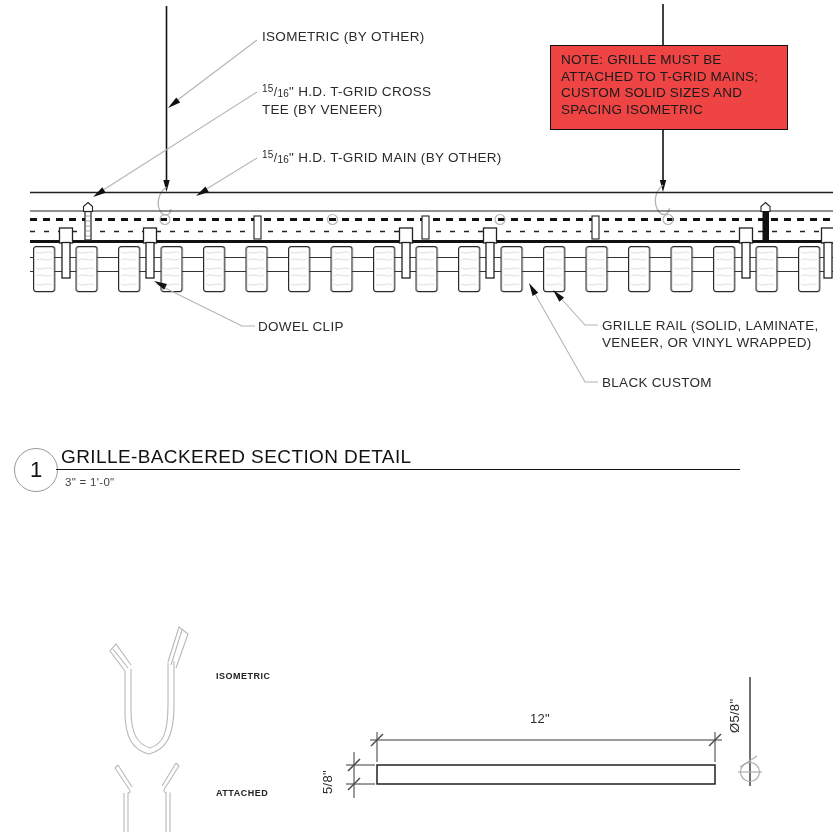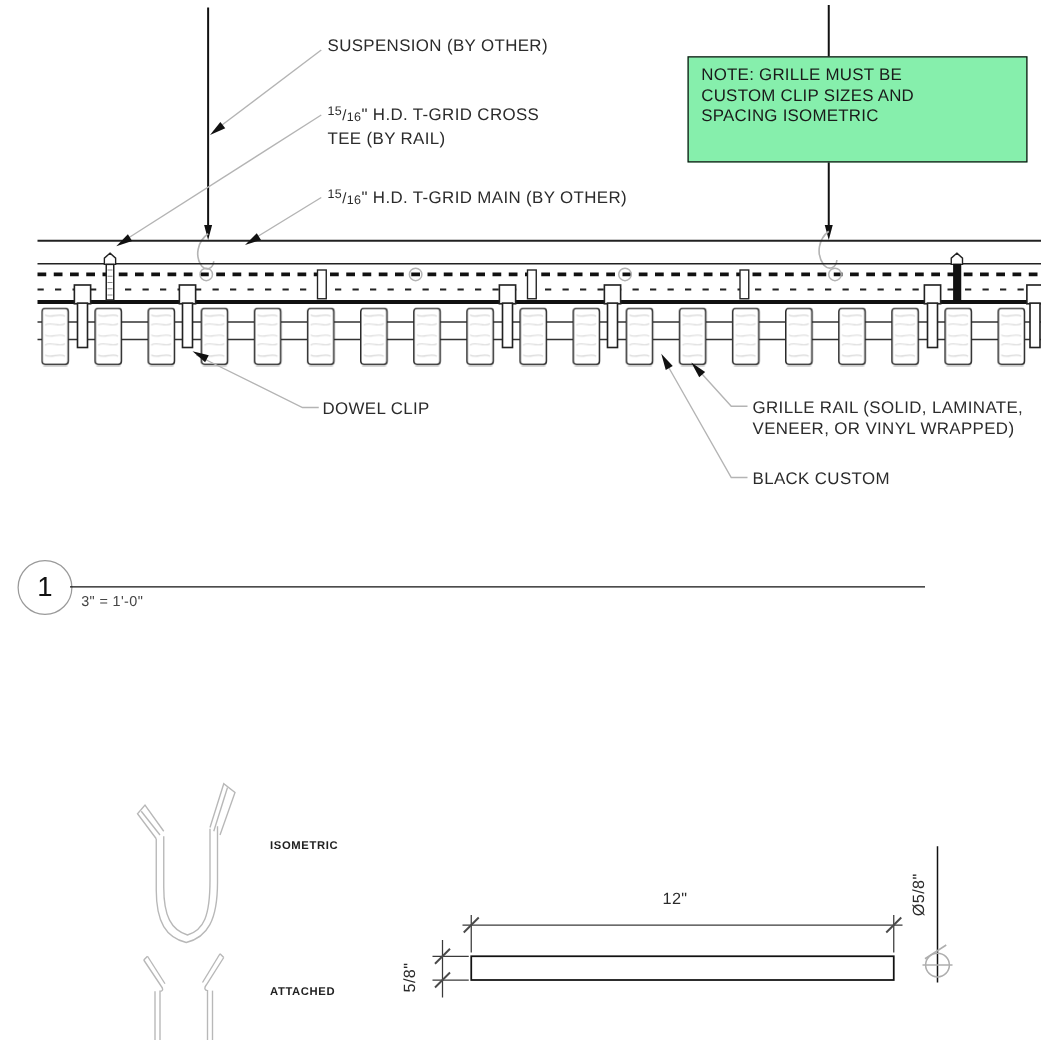--- a/index.html
+++ b/index.html
@@ -12,22 +12,22 @@
   
   .callout{
     position:absolute;font-size:13.5px;line-height:17px;letter-spacing:.3px;
     color:#2b2b2b;white-space:nowrap;
   }
   .fr-n{font-size:10px;position:relative;top:-4px;text-align:center;}
   .fr-s{font-size:12px;}
   .fr-d{font-size:10px;position:relative;top:1px;}
   
   .note-box{
-    position:absolute;left:550px;top:45px;width:272px;height:85px;
-    border:1.6px solid #111;background:#86efac;box-sizing:border-box;
+    position:absolute;left:550px;top:45px;width:238px;height:85px;
+    border:1.6px solid #111;background:#ef4444;box-sizing:border-box;
     padding:6px 0 0 10px;font-size:13.5px;line-height:16.5px;letter-spacing:.2px;color:#1a1a1a;
   }
   
   .detail-bubble{
     position:absolute;left:14px;top:448px;width:44px;height:44px;border:1.3px solid #9a9a9a;
     border-radius:50%;box-sizing:border-box;display:flex;align-items:center;justify-content:center;
     font-size:22px;color:#111;background:#fff;
   }
   .detail-title{
     position:absolute;left:61px;top:446px;font-size:19px;letter-spacing:.4px;color:#121212;white-space:nowrap;
@@ -146,50 +146,52 @@
       <polygon points="93,197 105.7,192.7 102.3,187.3"></polygon>
       <polygon points="196,196 208.8,191.9 205.4,186.5"></polygon>
       <polygon points="154,281 164.1,289.7 167,284.1"></polygon>
       <polygon points="553,290 559.4,301.8 564.1,297.5"></polygon>
       <polygon points="529,283 532.6,295.9 538.2,292.7"></polygon>
     </g>
   </svg>
 
   <div class="note-box">
     <div>NOTE: GRILLE MUST BE</div>
-    <div>CUSTOM CLIP SIZES AND</div>
+    <div>ATTACHED TO T-GRID MAINS;</div>
+    <div>CUSTOM SOLID SIZES AND</div>
     <div>SPACING ISOMETRIC</div>
   </div>
 
-  <div class="callout" style="left:262px;top:28px">SUSPENSION (BY OTHER)</div>
+  <div class="callout" style="left:262px;top:28px">ISOMETRIC (BY OTHER)</div>
 
   <div class="callout" style="left:262px;top:83px">
     <div>
       <span class="fr-n">15</span><span class="fr-s">/</span><span class="fr-d">16</span><span>" H.D. T-GRID CROSS</span>
     </div>
-    <div>TEE (BY RAIL)</div>
+    <div>TEE (BY VENEER)</div>
   </div>
 
   <div class="callout" style="left:262px;top:149px">
     <span class="fr-n">15</span><span class="fr-s">/</span><span class="fr-d">16</span><span>" H.D. T-GRID MAIN (BY OTHER)</span>
   </div>
 
   <div class="callout" style="left:258px;top:318px">DOWEL CLIP</div>
 
   <div class="callout" style="left:602px;top:317px">
     <div>GRILLE RAIL (SOLID, LAMINATE,</div>
     <div>VENEER, OR VINYL WRAPPED)</div>
   </div>
 
   <div class="callout" style="left:602px;top:374px">BLACK CUSTOM</div>
 
   <div class="detail-bubble">
     <span>1</span>
   </div>
   <div class="title-underline"></div>
+  <div class="detail-title">GRILLE-BACKERED SECTION DETAIL</div>
   <div class="detail-scale">3" = 1'-0"</div>
 
   <svg class="abs" style="left:0;top:600px" width="260" height="232" viewBox="0 600 260 232">
     <g stroke="#b8b8b8" stroke-width="1.1" fill="none">
       <path d="M125,671 L125,712 C125,738 133,750 149,754 C166,750 174,736 174,706 L174,661"></path>
       <path d="M131,669 L131,710 C131,733 137,744 150,748 C163,744 168,733 168,704 L168,663"></path>
       <path d="M125,671 L110,651 L116,644 L131,665"></path>
       <path d="M113,649 L128,668"></path>
       <path d="M168,662 L179,627 L188,634 L176,668"></path>
       <path d="M171,665 L182,630"></path>

